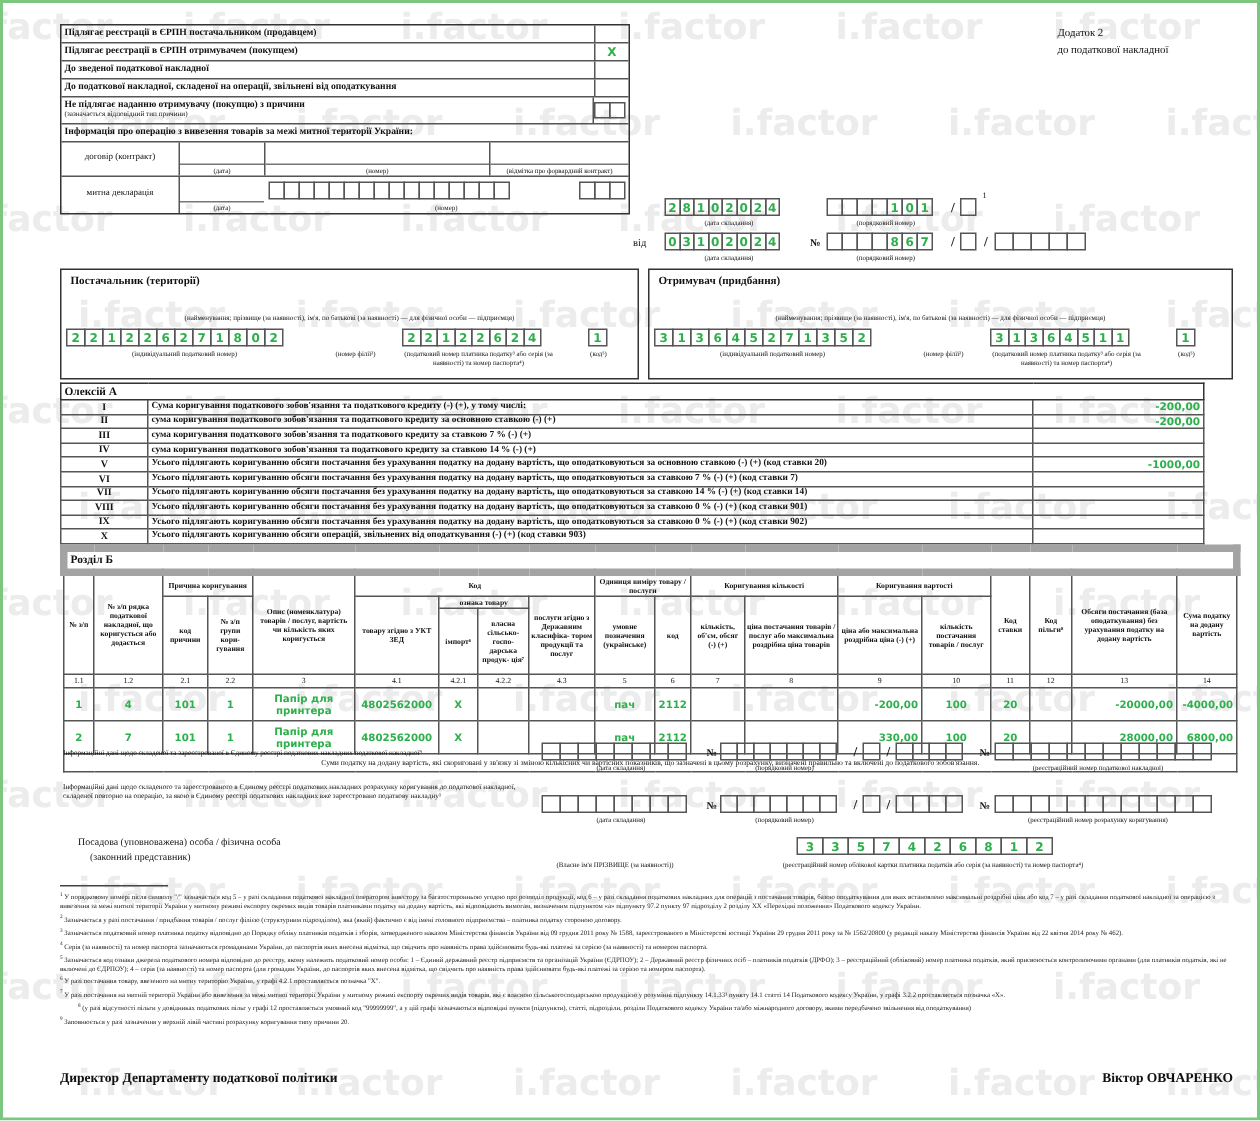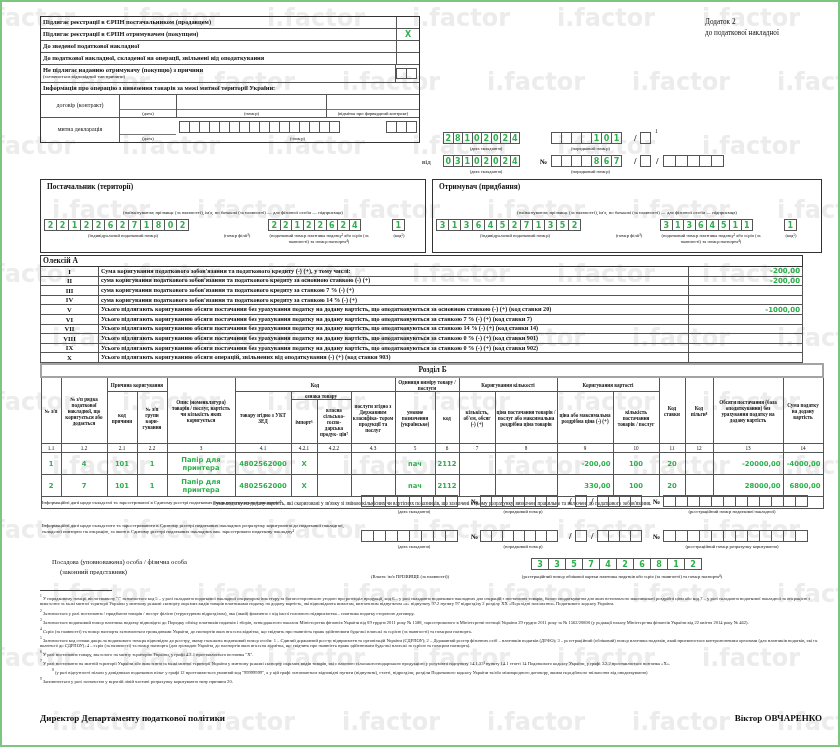--- a/index.html
+++ b/index.html
@@ -51,21 +51,21 @@
   #sectionA table{width:762px;table-layout:fixed;}
   #sectionA td{border:1px solid #555;font-size:6.2px;font-weight:700;padding:0 2px;height:8.6px;line-height:1.1;}
   #sectionA .sec-title{font-size:7.6px;height:10px;border:1px solid #333;}
   #sectionA .rn{text-align:center;font-size:6.6px;}
   #sectionA .val{text-align:right;font:700 7px "DejaVu Sans",sans-serif;color:#2db04c;}
   
   #sectionB{left:38px;top:361px;}
   #sectionB table{width:782px;table-layout:fixed;}
   #sectionB td{border:1px solid #555;font-size:5.1px;font-weight:700;text-align:center;vertical-align:middle;
                padding:0.5px 1px;line-height:1.18;word-wrap:break-word;}
-  #sectionB .sec-title{font-size:7.6px;text-align:center;height:10px;padding-left:2px;border:2px solid #a3a3a3;}
+  #sectionB .sec-title{font-size:7.6px;text-align:left;height:10px;padding-left:2px;border:5px solid #a3a3a3;}
   #sectionB .th1{height:13px;} #sectionB .th3{height:44px;} #sectionB .nrow td{height:7px;font-size:5.2px;font-weight:400;}
   #sectionB .drow td{height:20px;font:700 6.8px "DejaVu Sans",sans-serif;color:#2db04c;}
   #sectionB .drow td.ra{text-align:right;padding-right:2px;}
   #sectionB .note{height:10px;font-size:5.1px;font-weight:400;text-align:center;}
   .sigline{border-bottom:1px solid #333;}
   #footnotes{left:38px;top:592px;width:782px;}
   .fn{font-size:4.55px;line-height:1.28;margin-bottom:1.6px;color:#222;}
   .fn sup{font-size:3.5px;}
   .fn.indent{padding-left:12px;}
   #fsep{left:38px;top:588px;width:72px;border-top:1px solid #444;height:0;}

